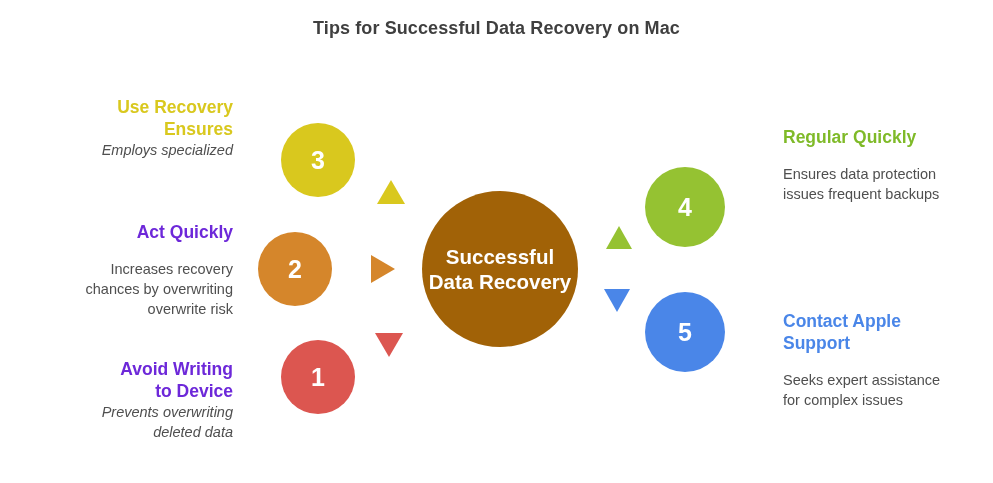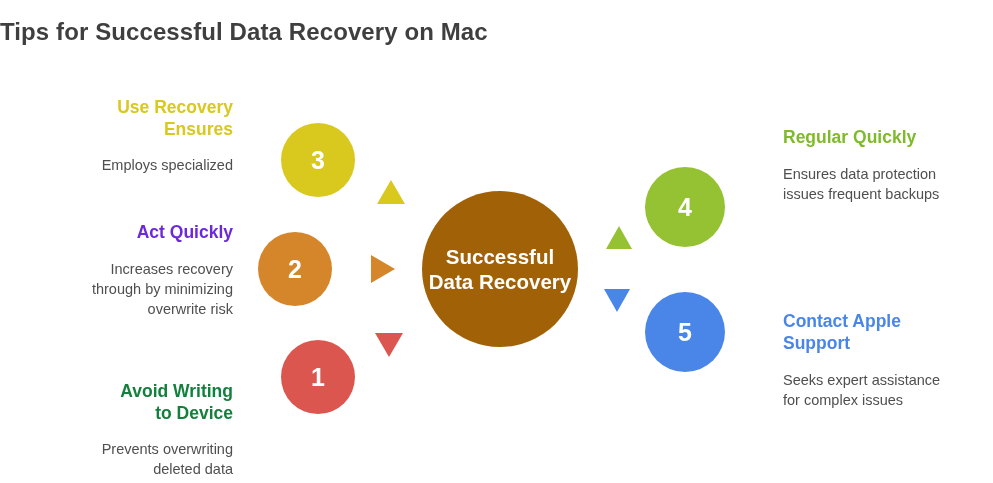--- a/index.html
+++ b/index.html
@@ -18,22 +18,22 @@
     background: #ffffff;
     overflow: hidden;
   }
 
   
   .title {
     position: absolute;
     left: 0;
     top: 18px;
     width: 993px;
-    text-align: left;
-    font-size: 24px;
+    text-align: center;
+    font-size: 18px;
     font-weight: bold;
     color: #3f3f3f;
     letter-spacing: 0.1px;
   }
 
   
   .block {
     position: absolute;
   }
   .block .heading {
@@ -48,21 +48,21 @@
     line-height: 20px;
     color: #4f4f4f;
     margin: 0;
   }
   .block.left {
     text-align: right;
   }
   .block.right {
     text-align: left;
   }
-  .gap-sm .desc { margin-top: 15px; }
+  .gap-sm .desc { margin-top: 0; font-style: italic; }
   .gap-md .desc { margin-top: 16px; }
 
   
   .circle {
     position: absolute;
     border-radius: 50%;
     display: flex;
     align-items: center;
     justify-content: center;
     color: #ffffff;
@@ -100,27 +100,27 @@
       <span>Employs specialized</span><br>
     </div>
   </div>
 
   <div class="block left gap-md" style="left:33px; top:221px; width:200px;">
     <div class="heading" style="color:#6d28d9;">
       <span>Act Quickly</span>
     </div>
     <div class="desc">
       <span>Increases recovery</span><br>
-      <span>through by minimizing</span><br>
+      <span>chances by overwriting</span><br>
       <span>overwrite risk</span>
     </div>
   </div>
 
   <div class="block left gap-sm" style="left:33px; top:358px; width:200px;">
-    <div class="heading" style="color:#15803d;margin-top:22px;">
+    <div class="heading" style="color:#6d28d9;">
       <span>Avoid Writing</span><br>
       <span>to Device</span>
     </div>
     <div class="desc">
       <span>Prevents overwriting</span><br>
       <span>deleted data</span>
     </div>
   </div>
 
   <div class="block right gap-md" style="left:783px; top:126px; width:215px;">

